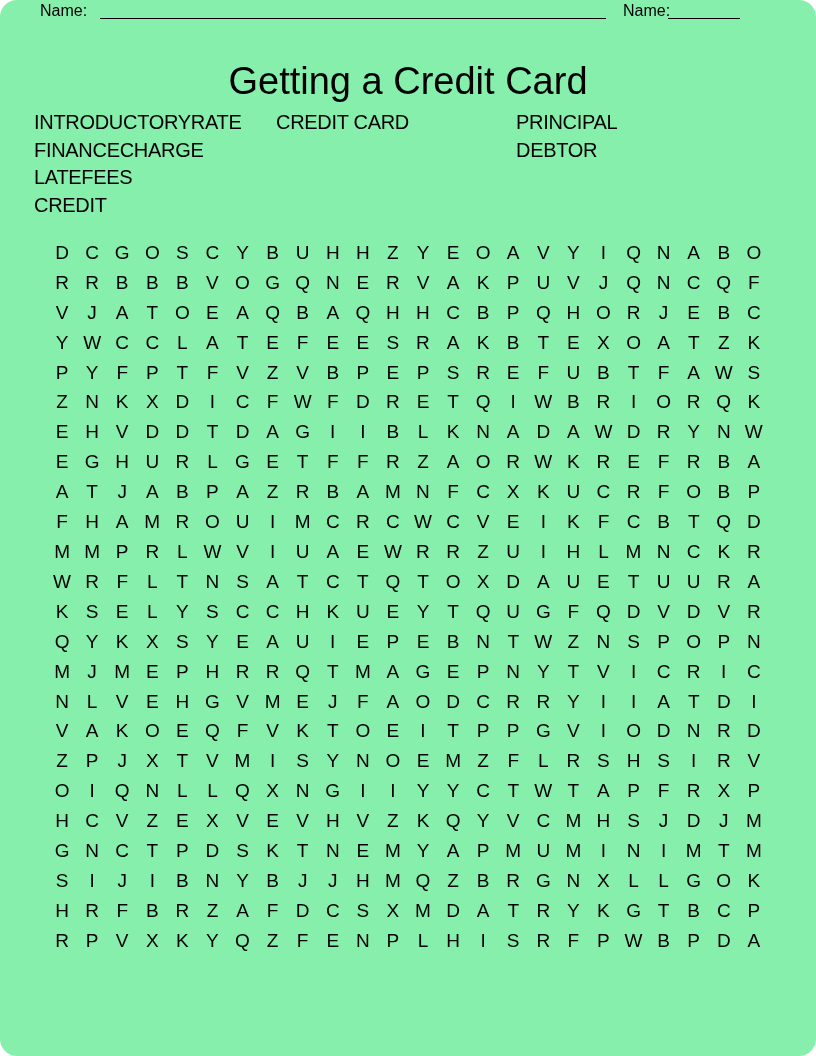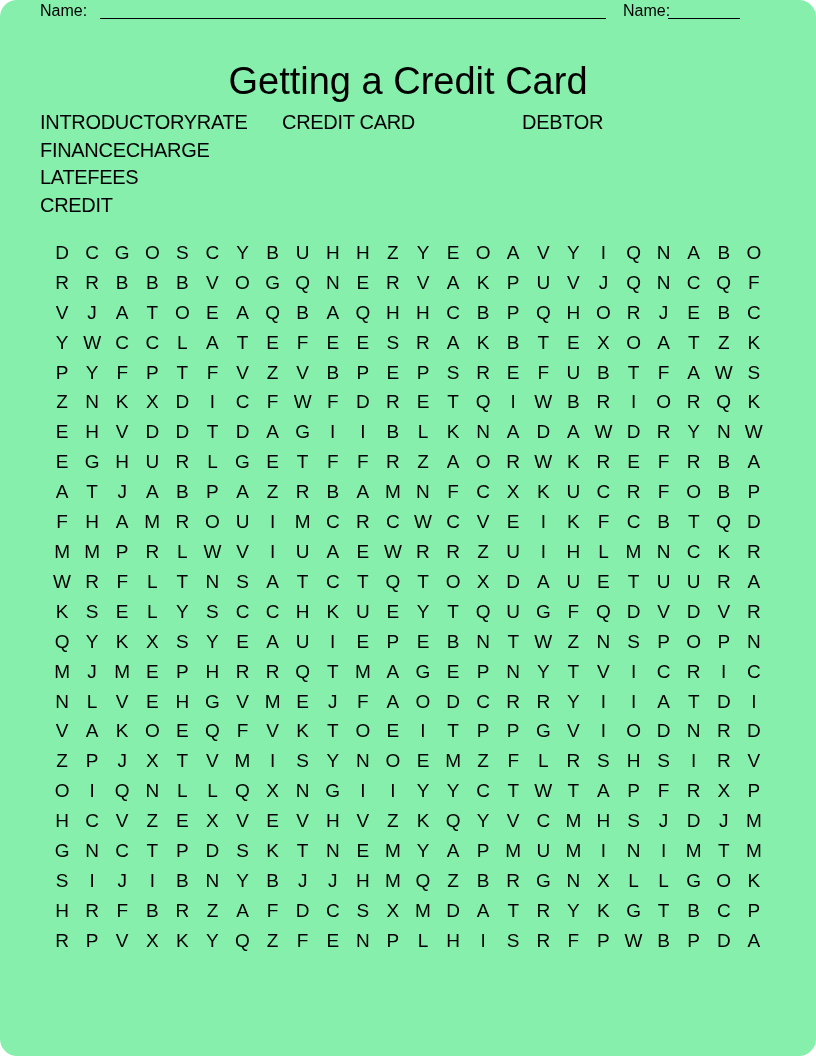--- a/index.html
+++ b/index.html
@@ -51,21 +51,21 @@
     font-weight: 500;
     letter-spacing: 0px;
     color: #000;
     white-space: nowrap;
     margin-top: 20px;
   }
 
   
   .word-bank {
     position: absolute;
-    left: 40px;
+    left: 34px;
     top: 109px;
     width: 740px;
     display: flex;
   }
   .wb-col { display: block; }
   .wb-col:nth-child(1) { width: 242px; }
   .wb-col:nth-child(2) { width: 240px; }
   .wb-col:nth-child(3) { width: 220px; }
   .wb-word {
     font-size: 20px;
@@ -113,20 +113,21 @@
       <div class="wb-col">
         <div class="wb-word">INTRODUCTORYRATE</div>
         <div class="wb-word">FINANCECHARGE</div>
         <div class="wb-word">LATEFEES</div>
         <div class="wb-word">CREDIT</div>
       </div>
       <div class="wb-col">
         <div class="wb-word">CREDIT CARD</div>
       </div>
       <div class="wb-col">
+        <div class="wb-word">PRINCIPAL</div>
         <div class="wb-word">DEBTOR</div>
       </div>
     </div>
 
   <div class="puzzle-grid">
       <div class="cell">D</div>
       <div class="cell">C</div>
       <div class="cell">G</div>
       <div class="cell">O</div>
       <div class="cell">S</div>

